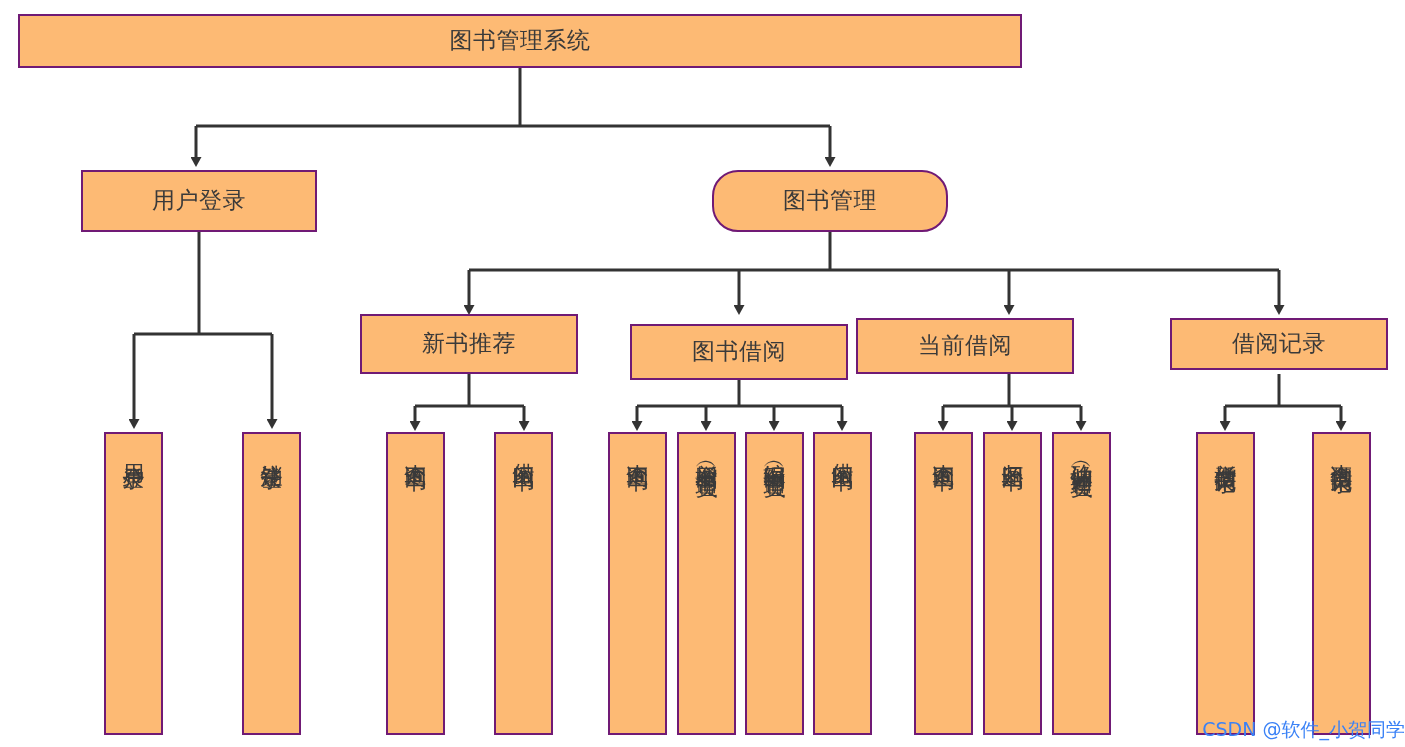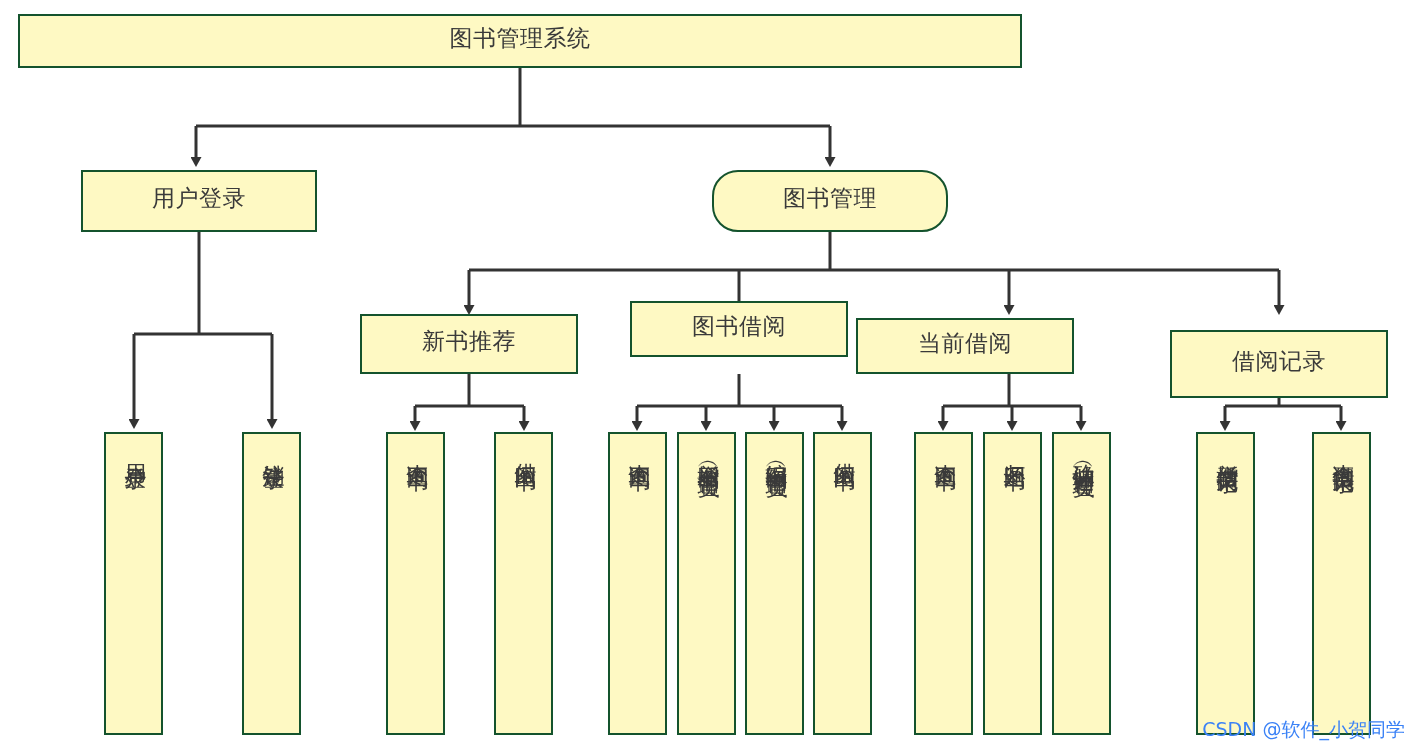--- a/index.html
+++ b/index.html
@@ -22,27 +22,26 @@
     position: absolute;
     left: 0;
     top: 0;
     width: 1405px;
     height: 747px;
     pointer-events: none;
   }
   .node {
     position: absolute;
     box-sizing: border-box;
-    background: #fef9c3;
-    border: 2px solid #14532d;
+    background: #fdba74;
+    border: 2px solid #701a75;
     display: flex;
     align-items: center;
     justify-content: center;
     z-index: 2;
-    font-family: Liberation Mono, monospace;
   }
   .node .label {
     color: #3a3a3a;
     font-size: 23px;
     line-height: 1.12;
     letter-spacing: 0.5px;
     text-align: center;
     white-space: nowrap;
   }
   .node.vertical .label {
@@ -135,29 +134,29 @@
   </div>
 
   <div class="node" style="left:712px; top:170px; width:236px; height:62px;border-radius:26px;">
     <span class="label">图书管理</span>
   </div>
 
   <div class="node" style="left:360px; top:314px; width:218px; height:60px;">
     <span class="label">新书推荐</span>
   </div>
 
-  <div class="node" style="left:630px; top:301px; width:218px; height:56px;">
+  <div class="node" style="left:630px; top:324px; width:218px; height:56px;">
     <span class="label">图书借阅</span>
   </div>
 
   <div class="node" style="left:856px; top:318px; width:218px; height:56px;">
     <span class="label">当前借阅</span>
   </div>
 
-  <div class="node" style="left:1170px; top:330px; width:218px; height:68px;">
+  <div class="node" style="left:1170px; top:318px; width:218px; height:52px;">
     <span class="label">借阅记录</span>
   </div>
 
   <div class="node vertical" style="left:104px; top:432px; width:59px; height:303px;">
     <span class="label">用户登录</span>
   </div>
 
   <div class="node vertical" style="left:242px; top:432px; width:59px; height:303px;">
     <span class="label">注销登录</span>
   </div>

